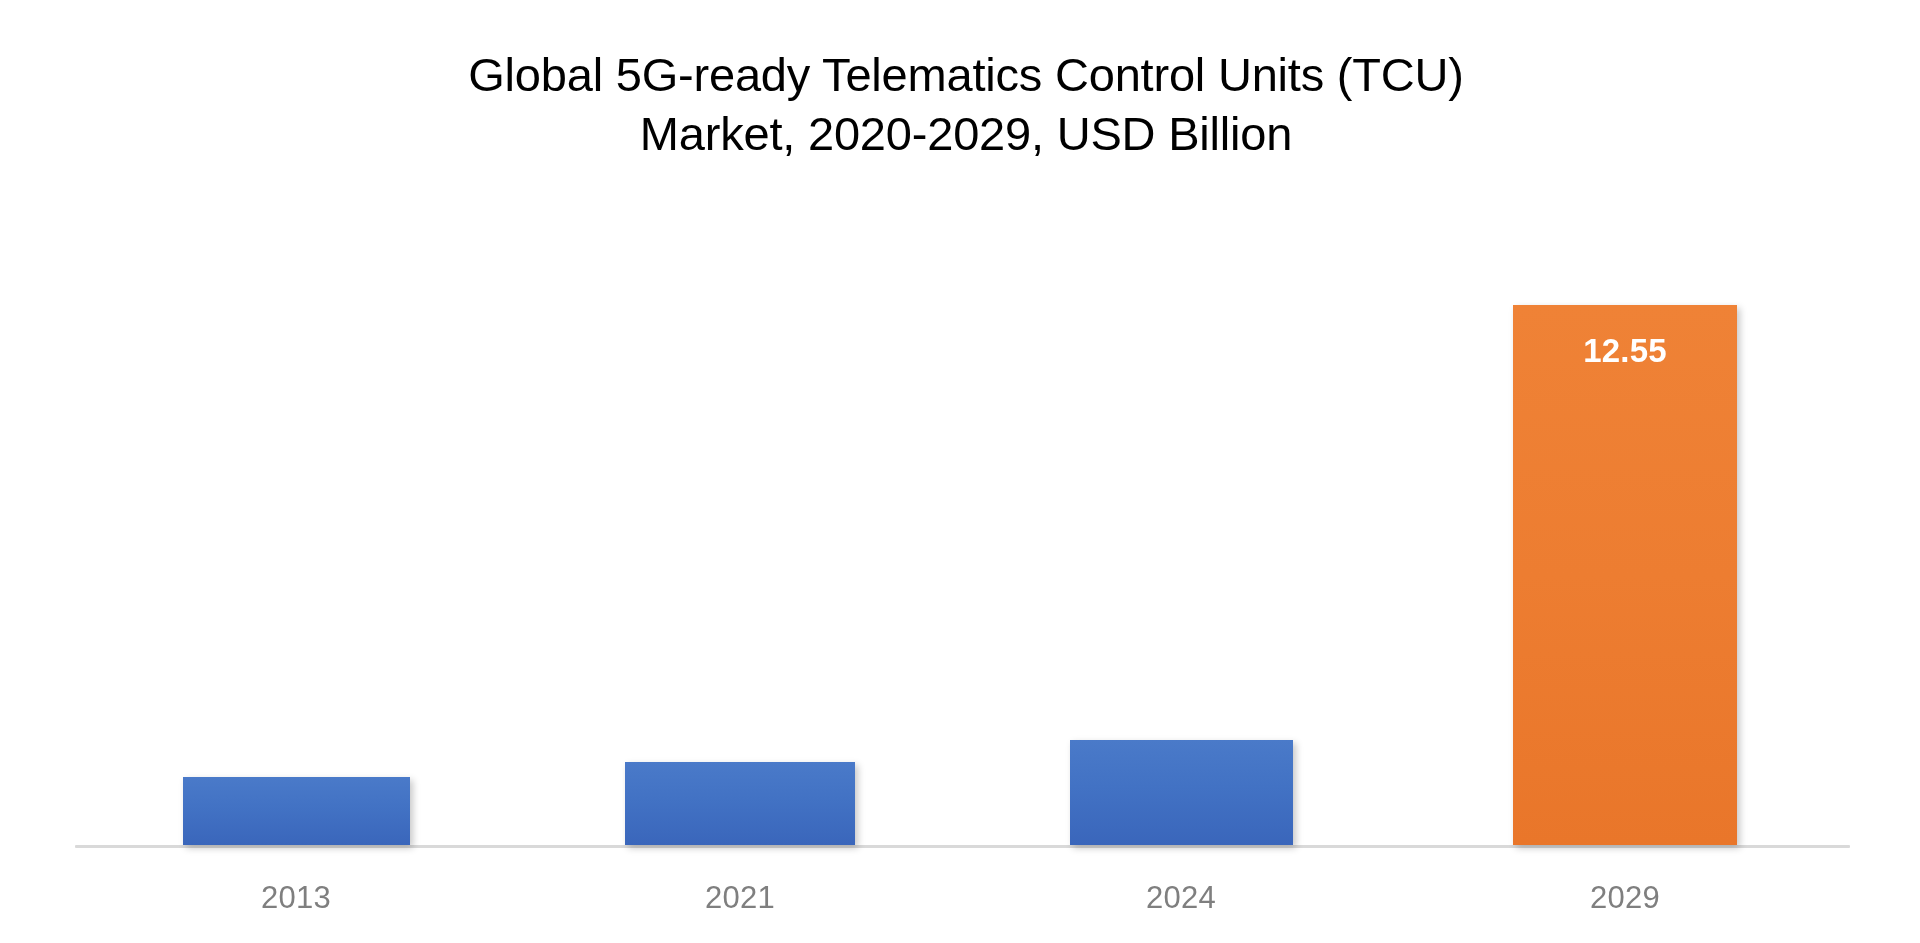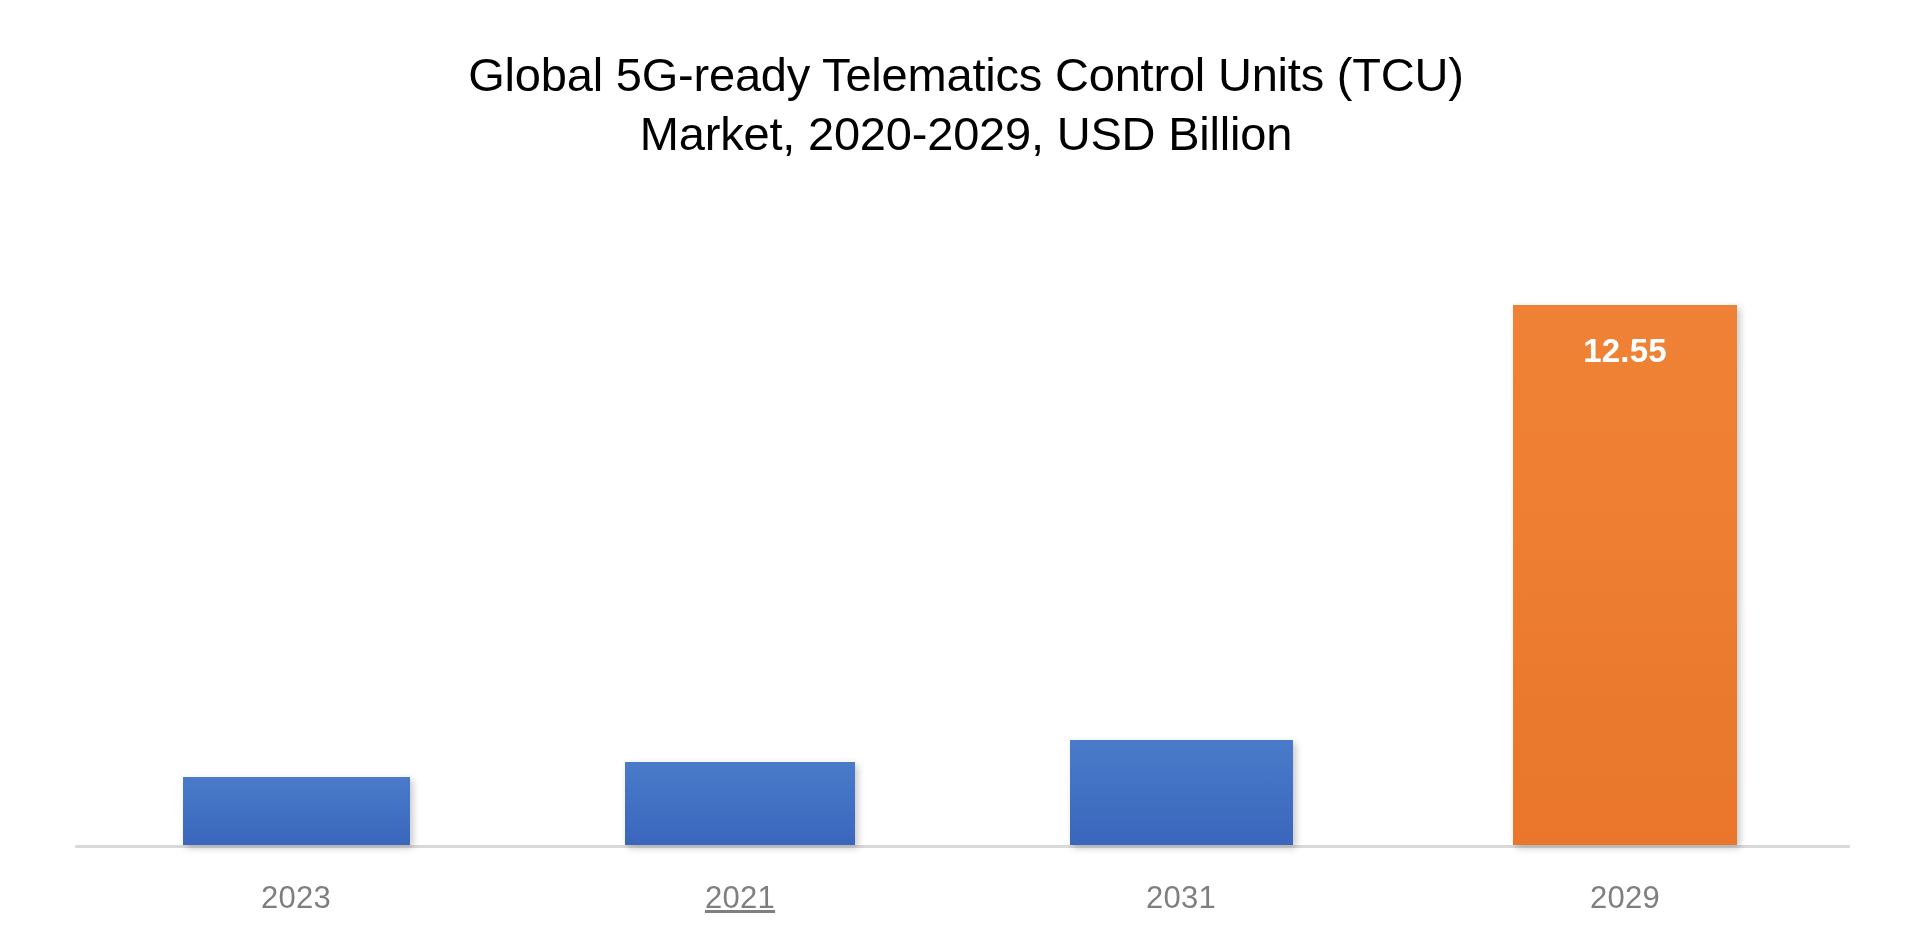--- a/index.html
+++ b/index.html
@@ -134,22 +134,22 @@
 
     <div class="bar series-blue" style="left:1070px; width:223px; height:105px;">
       <div class="bar-body"></div>
     </div>
 
     <div class="bar series-orange" style="left:1513px; width:224px; height:540px;margin-top:44px;">
       <div class="bar-body"></div>
       <div class="bar-label inside-end">12.55</div>
     </div>
 
-    <div class="tick-label" style="left:196px; width:200px;">2023</div>
+    <div class="tick-label" style="left:196px; width:200px;">2013</div>
 
-    <div class="tick-label" style="left:640px; width:200px;text-decoration:underline;">2021</div>
+    <div class="tick-label" style="left:640px; width:200px;">2021</div>
 
-    <div class="tick-label" style="left:1081px; width:200px;">2031</div>
+    <div class="tick-label" style="left:1081px; width:200px;">2024</div>
 
     <div class="tick-label" style="left:1525px; width:200px;text-align:center;">2029</div>
 
   </div>
 </div>
 
 </body></html>

